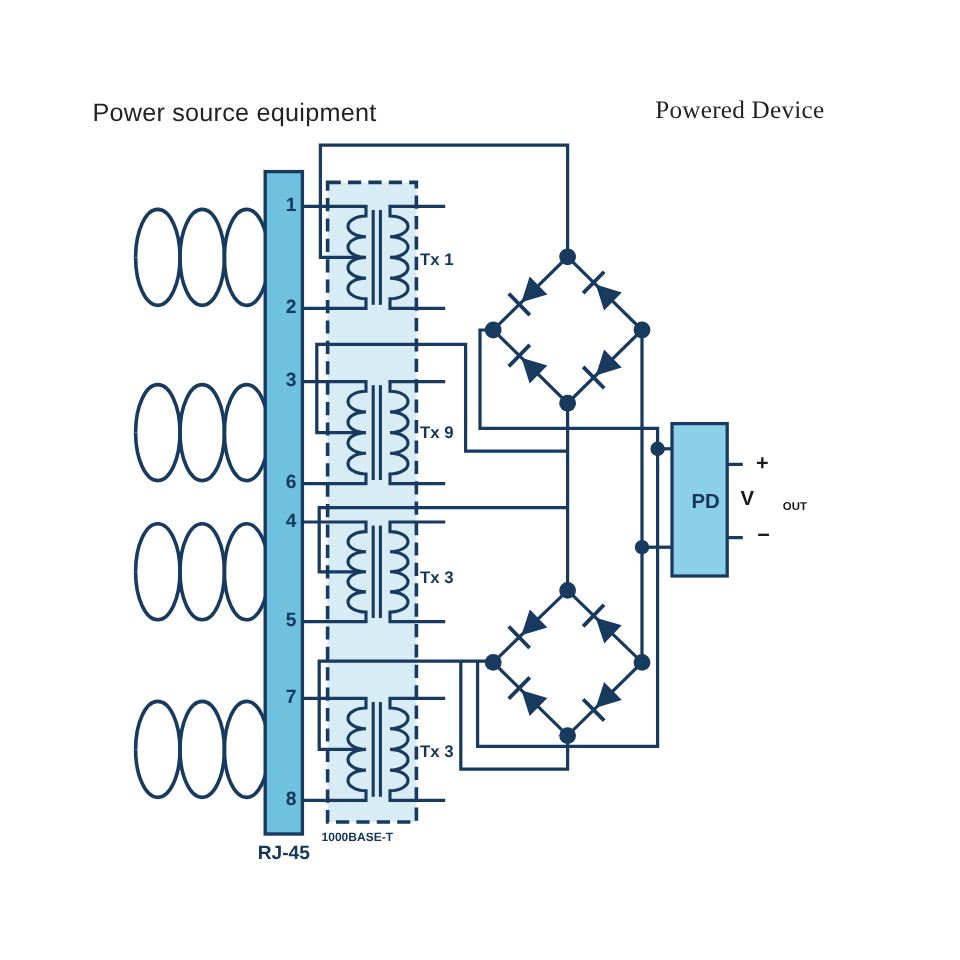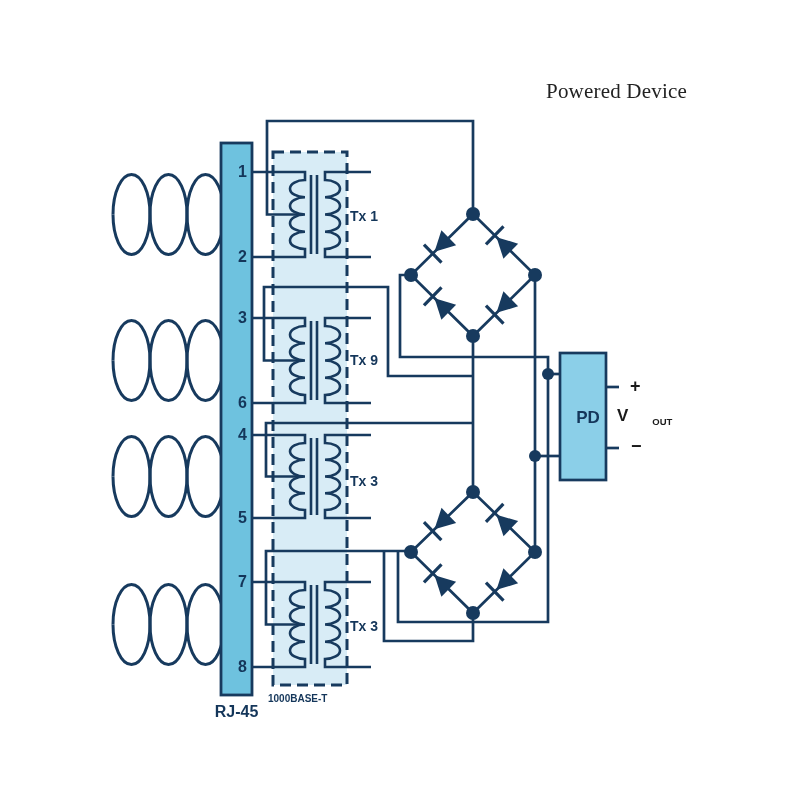--- a/index.html
+++ b/index.html
@@ -85,20 +85,21 @@
       <path d="M485.9664986432728,582.7069512428569 L503.4998678297624,600.5277527110921" fill="none" stroke="#173a5e" stroke-width="3.2" stroke-linecap="butt" stroke-linejoin="miter"></path>
       <circle cx="473" cy="492" r="7" fill="#173a5e"></circle>
       <circle cx="411" cy="552" r="7" fill="#173a5e"></circle>
       <circle cx="535" cy="552" r="7" fill="#173a5e"></circle>
       <circle cx="473" cy="613" r="7" fill="#173a5e"></circle>
       <circle cx="548" cy="374" r="6" fill="#173a5e"></circle>
       <circle cx="535" cy="456" r="6" fill="#173a5e"></circle>
       <rect x="560" y="353" width="46" height="127" fill="#8bcfe8" stroke="#173a5e" stroke-width="2.7"></rect>
     </svg>
 
+  <div class="t title" style="left: 77px; top: 83px; color: rgb(34, 34, 34);">Power source equipment</div>
   <div class="t title" style="left: 546px; top: 79px; color: rgb(34, 34, 34); font-family: Liberation Serif, serif;">Powered Device</div>
 
   <div class="t lbl pin" style="left: 227px; top: 163px; color: rgb(20, 54, 90);">1</div>
   <div class="t lbl pin" style="left: 227px; top: 248px; color: rgb(20, 54, 90);">2</div>
   <div class="t lbl pin" style="left: 227px; top: 309px; color: rgb(20, 54, 90);">3</div>
   <div class="t lbl pin" style="left: 227px; top: 394px; color: rgb(20, 54, 90);">6</div>
   <div class="t lbl pin" style="left: 227px; top: 426px; color: rgb(20, 54, 90);">4</div>
   <div class="t lbl pin" style="left: 227px; top: 509px; color: rgb(20, 54, 90);">5</div>
   <div class="t lbl pin" style="left: 227px; top: 573px; color: rgb(20, 54, 90);">7</div>
   <div class="t lbl pin" style="left: 227px; top: 658px; color: rgb(20, 54, 90);">8</div>

